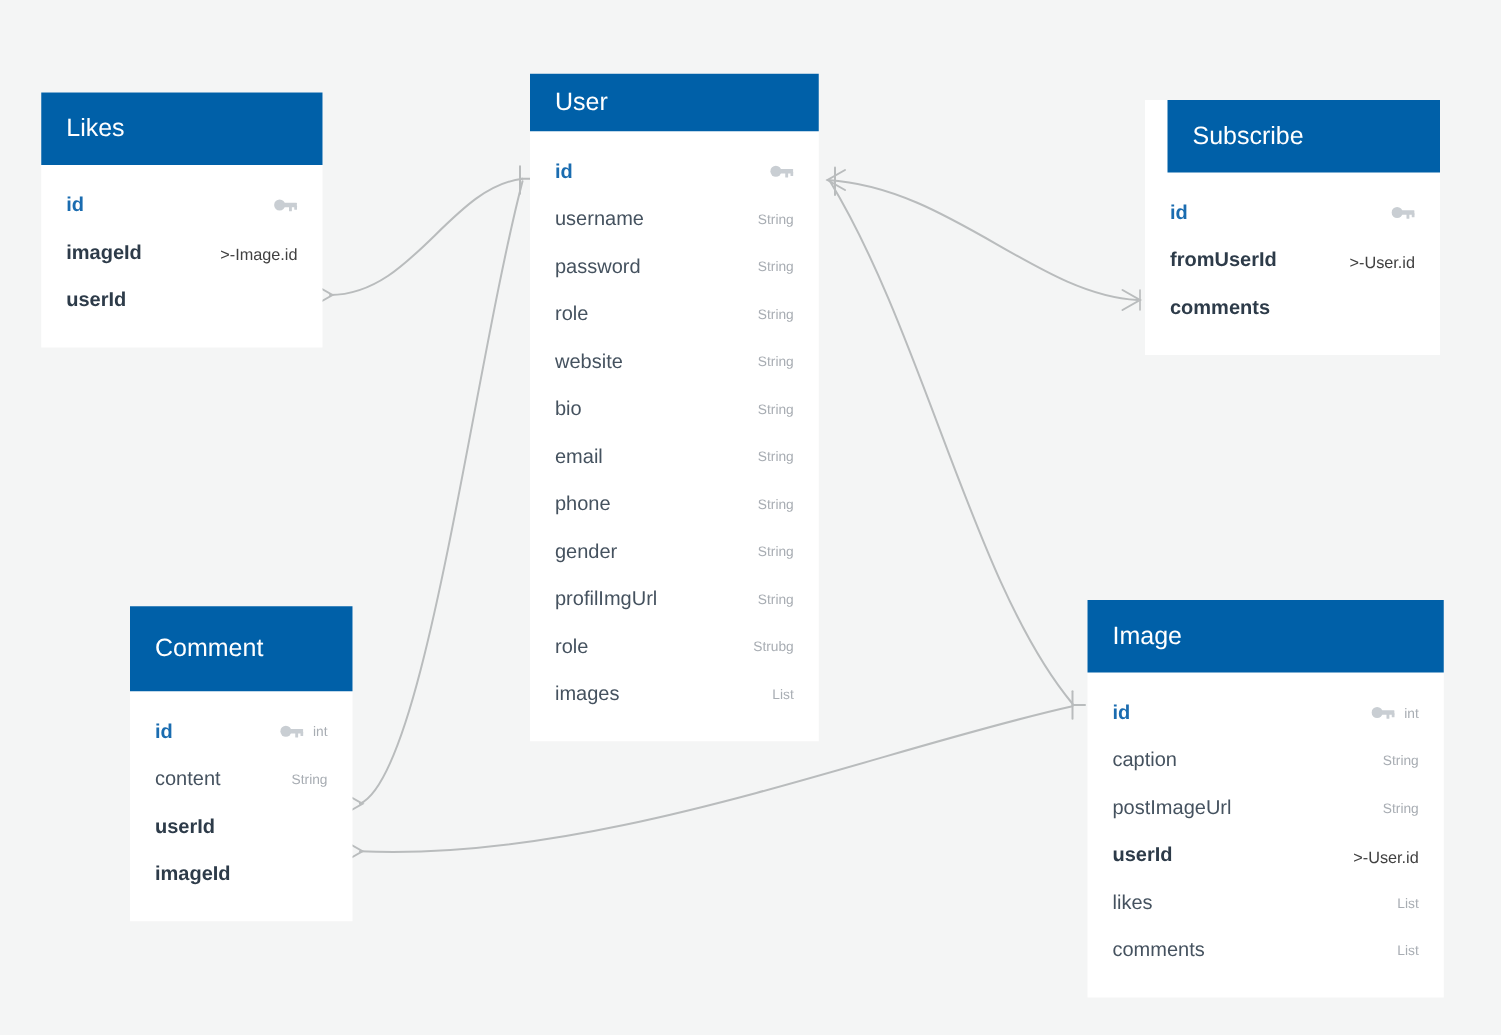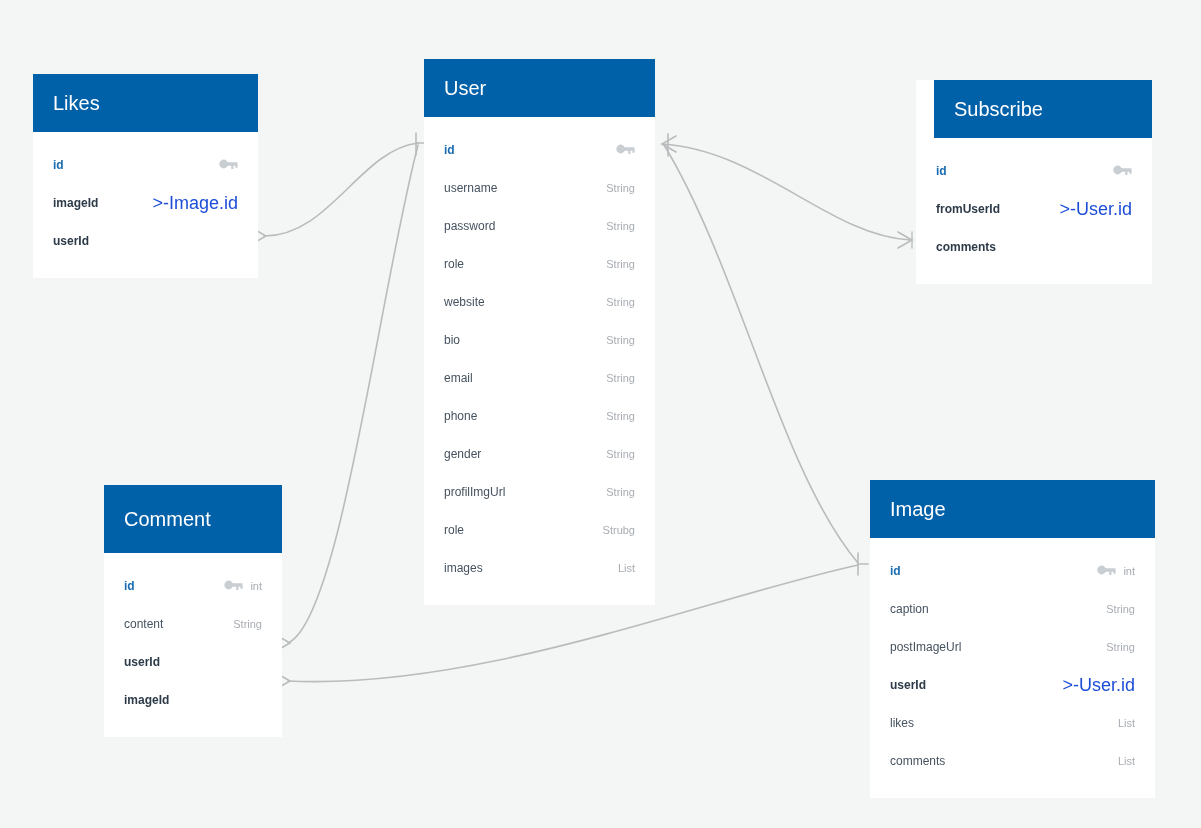--- a/index.html
+++ b/index.html
@@ -48,21 +48,21 @@
     padding: 14px 20px 18px 20px;
     box-sizing: border-box;
   }
   .field-row {
     display: flex;
     align-items: center;
     height: 38px;
     box-sizing: border-box;
   }
   .field-name {
-    font-size: 12px;
+    font-size: 16px;
     color: #45525f;
     white-space: nowrap;
     flex: 0 0 auto;
   }
   .field-name.pk {
     color: #1a6cb0;
     font-weight: bold;
   }
   .field-name.fk {
     color: #2d3b49;
@@ -74,22 +74,22 @@
     align-items: center;
     gap: 7px;
     flex: 0 0 auto;
   }
   .field-type {
     font-size: 11px;
     color: #a8adb3;
     white-space: nowrap;
   }
   .field-ref {
-    font-size: 18px;
-    color: #1d4ed8;
+    font-size: 13px;
+    color: #404040;
     white-space: nowrap;
   }
   .key-icon {
     display: inline-block;
     width: 19px;
     height: 12px;
     line-height: 0;
   }
   .key-icon svg { display: block; }
 </style>
@@ -176,21 +176,21 @@
         </span>
       </div>
       <div class="field-row">
         <span class="field-name fk">userId</span>
         <span class="field-right"></span>
       </div>
     </div>
   </div>
 
   <div class="entity" style="left:424px; top:59px; width:231px;">
-    <div class="entity-header" style="height:58px;">
+    <div class="entity-header" style="height:46px;">
       <span>User</span>
     </div>
     <div class="entity-body">
       <div class="field-row">
         <span class="field-name pk">id</span>
         <span class="field-right">
           <span class="key-icon">
             <svg viewBox="0 0 19 12" width="19" height="12" fill="#c9ced3">
               <circle cx="4.7" cy="5" r="4.4"></circle>
               <rect x="6.5" y="3.2" width="12" height="3.6" rx="0.4"></rect>

